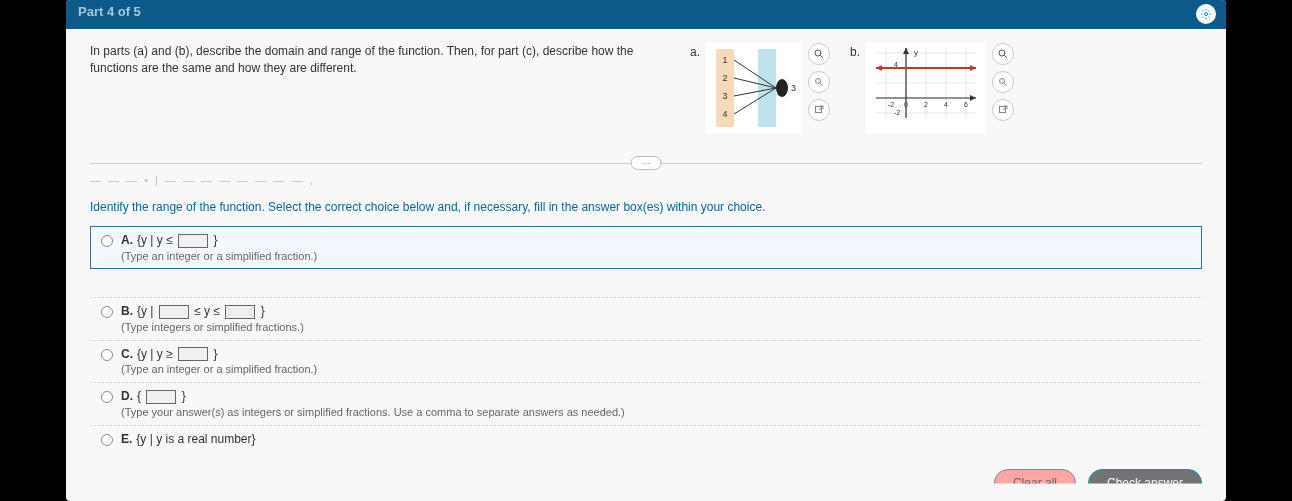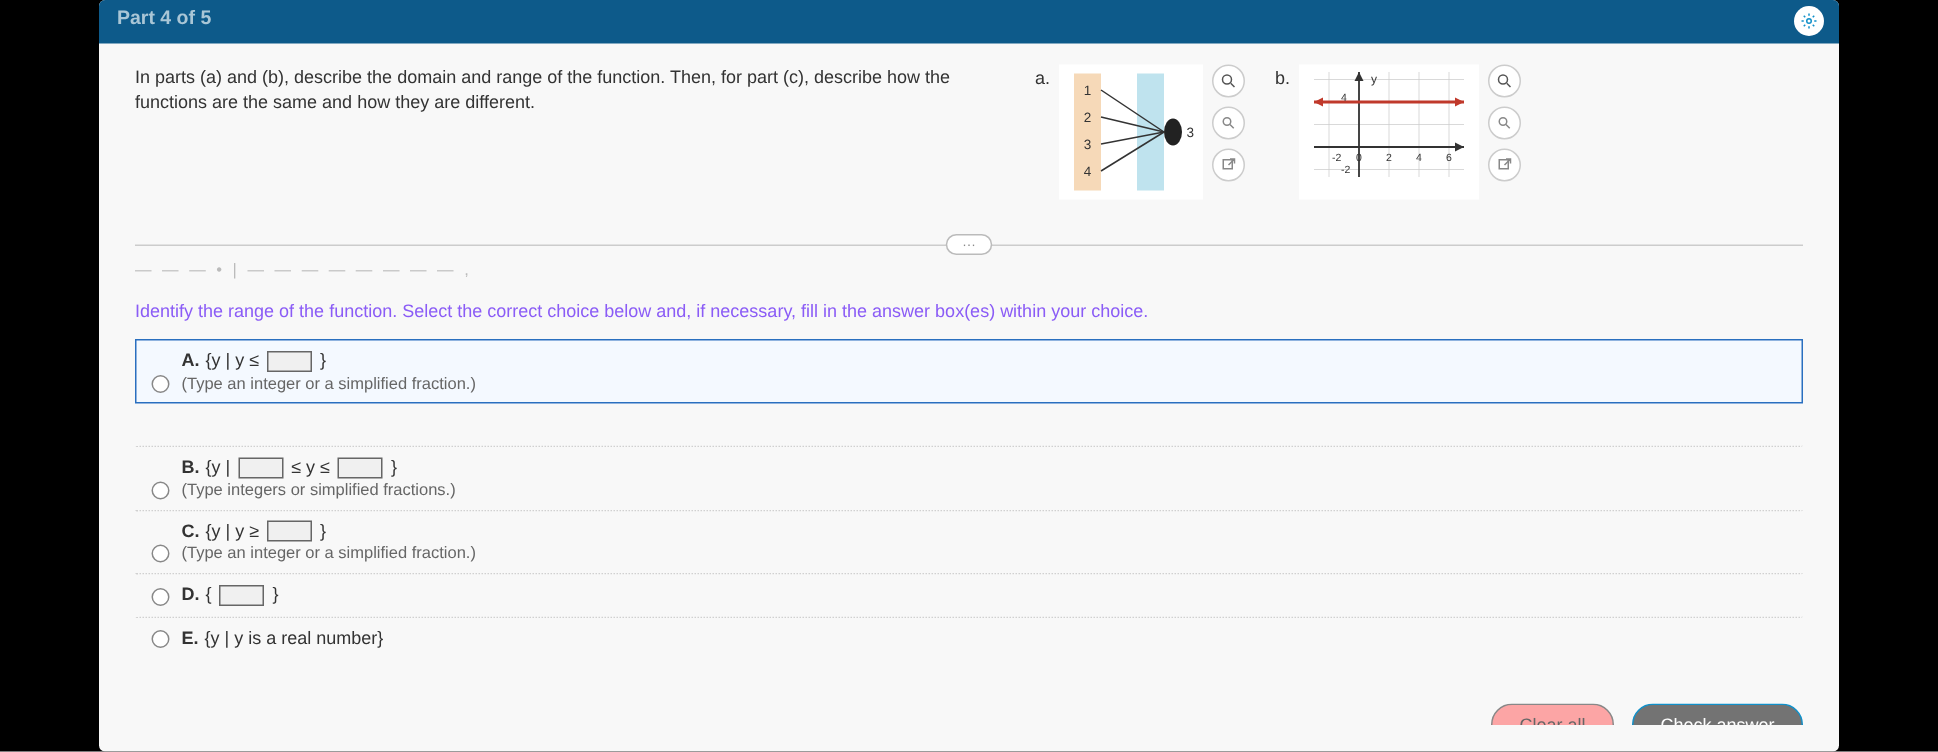--- a/index.html
+++ b/index.html
@@ -77,24 +77,24 @@
   }
   .hr-badge {
     position: absolute; left: 50%; top: -8px; transform: translateX(-50%);
     background: #fff; border: 1px solid #bbb; border-radius: 8px;
     font-size: 9px; color: #888; padding: 1px 10px;
   }
   .faded-prev {
     color: #bbb; font-size: 11px; letter-spacing: 2px;
     padding: 4px 0 14px;
   }
-  .question-text { color: #8b5cf6; margin-bottom: 12px; }
+  .question-text { color: #0369a1; margin-bottom: 12px; }
   .choices { }
   .choice-row {
-    display: flex; align-items: flex-end; gap: 8px;
+    display: flex; align-items: flex-start; gap: 8px;
     padding: 6px 10px;
     border: 1px solid transparent;
   }
   .choice-row.selected {
     border: 1px solid #2a6fbf;
     background: #f4f9ff;
   }
   .choice-row + .choice-row { border-top: 1px dotted #d0d0d0; }
   .choice-row.selected + .choice-row { border-top: 1px dotted #d0d0d0; margin-top: 28px; }
   .radio-dot {
@@ -269,20 +269,21 @@
           <div class="radio-dot"></div>
           <div class="choice-body">
             <div><span class="choice-letter">C.</span><span class="choice-content">{y | y ≥ <span class="blank-box"></span> }</span></div>
             <div class="choice-help">(Type an integer or a simplified fraction.)</div>
           </div>
         </div>
         <div class="choice-row">
           <div class="radio-dot"></div>
           <div class="choice-body">
             <div><span class="choice-letter">D.</span><span class="choice-content">{ <span class="blank-box"></span> }</span></div>
+            <div class="choice-help">(Type your answer(s) as integers or simplified fractions. Use a comma to separate answers as needed.)</div>
           </div>
         </div>
         <div class="choice-row">
           <div class="radio-dot"></div>
           <div class="choice-body">
             <div><span class="choice-letter">E.</span><span class="choice-content">{y | y is a real number}</span></div>
           </div>
         </div>
       </div>
 

